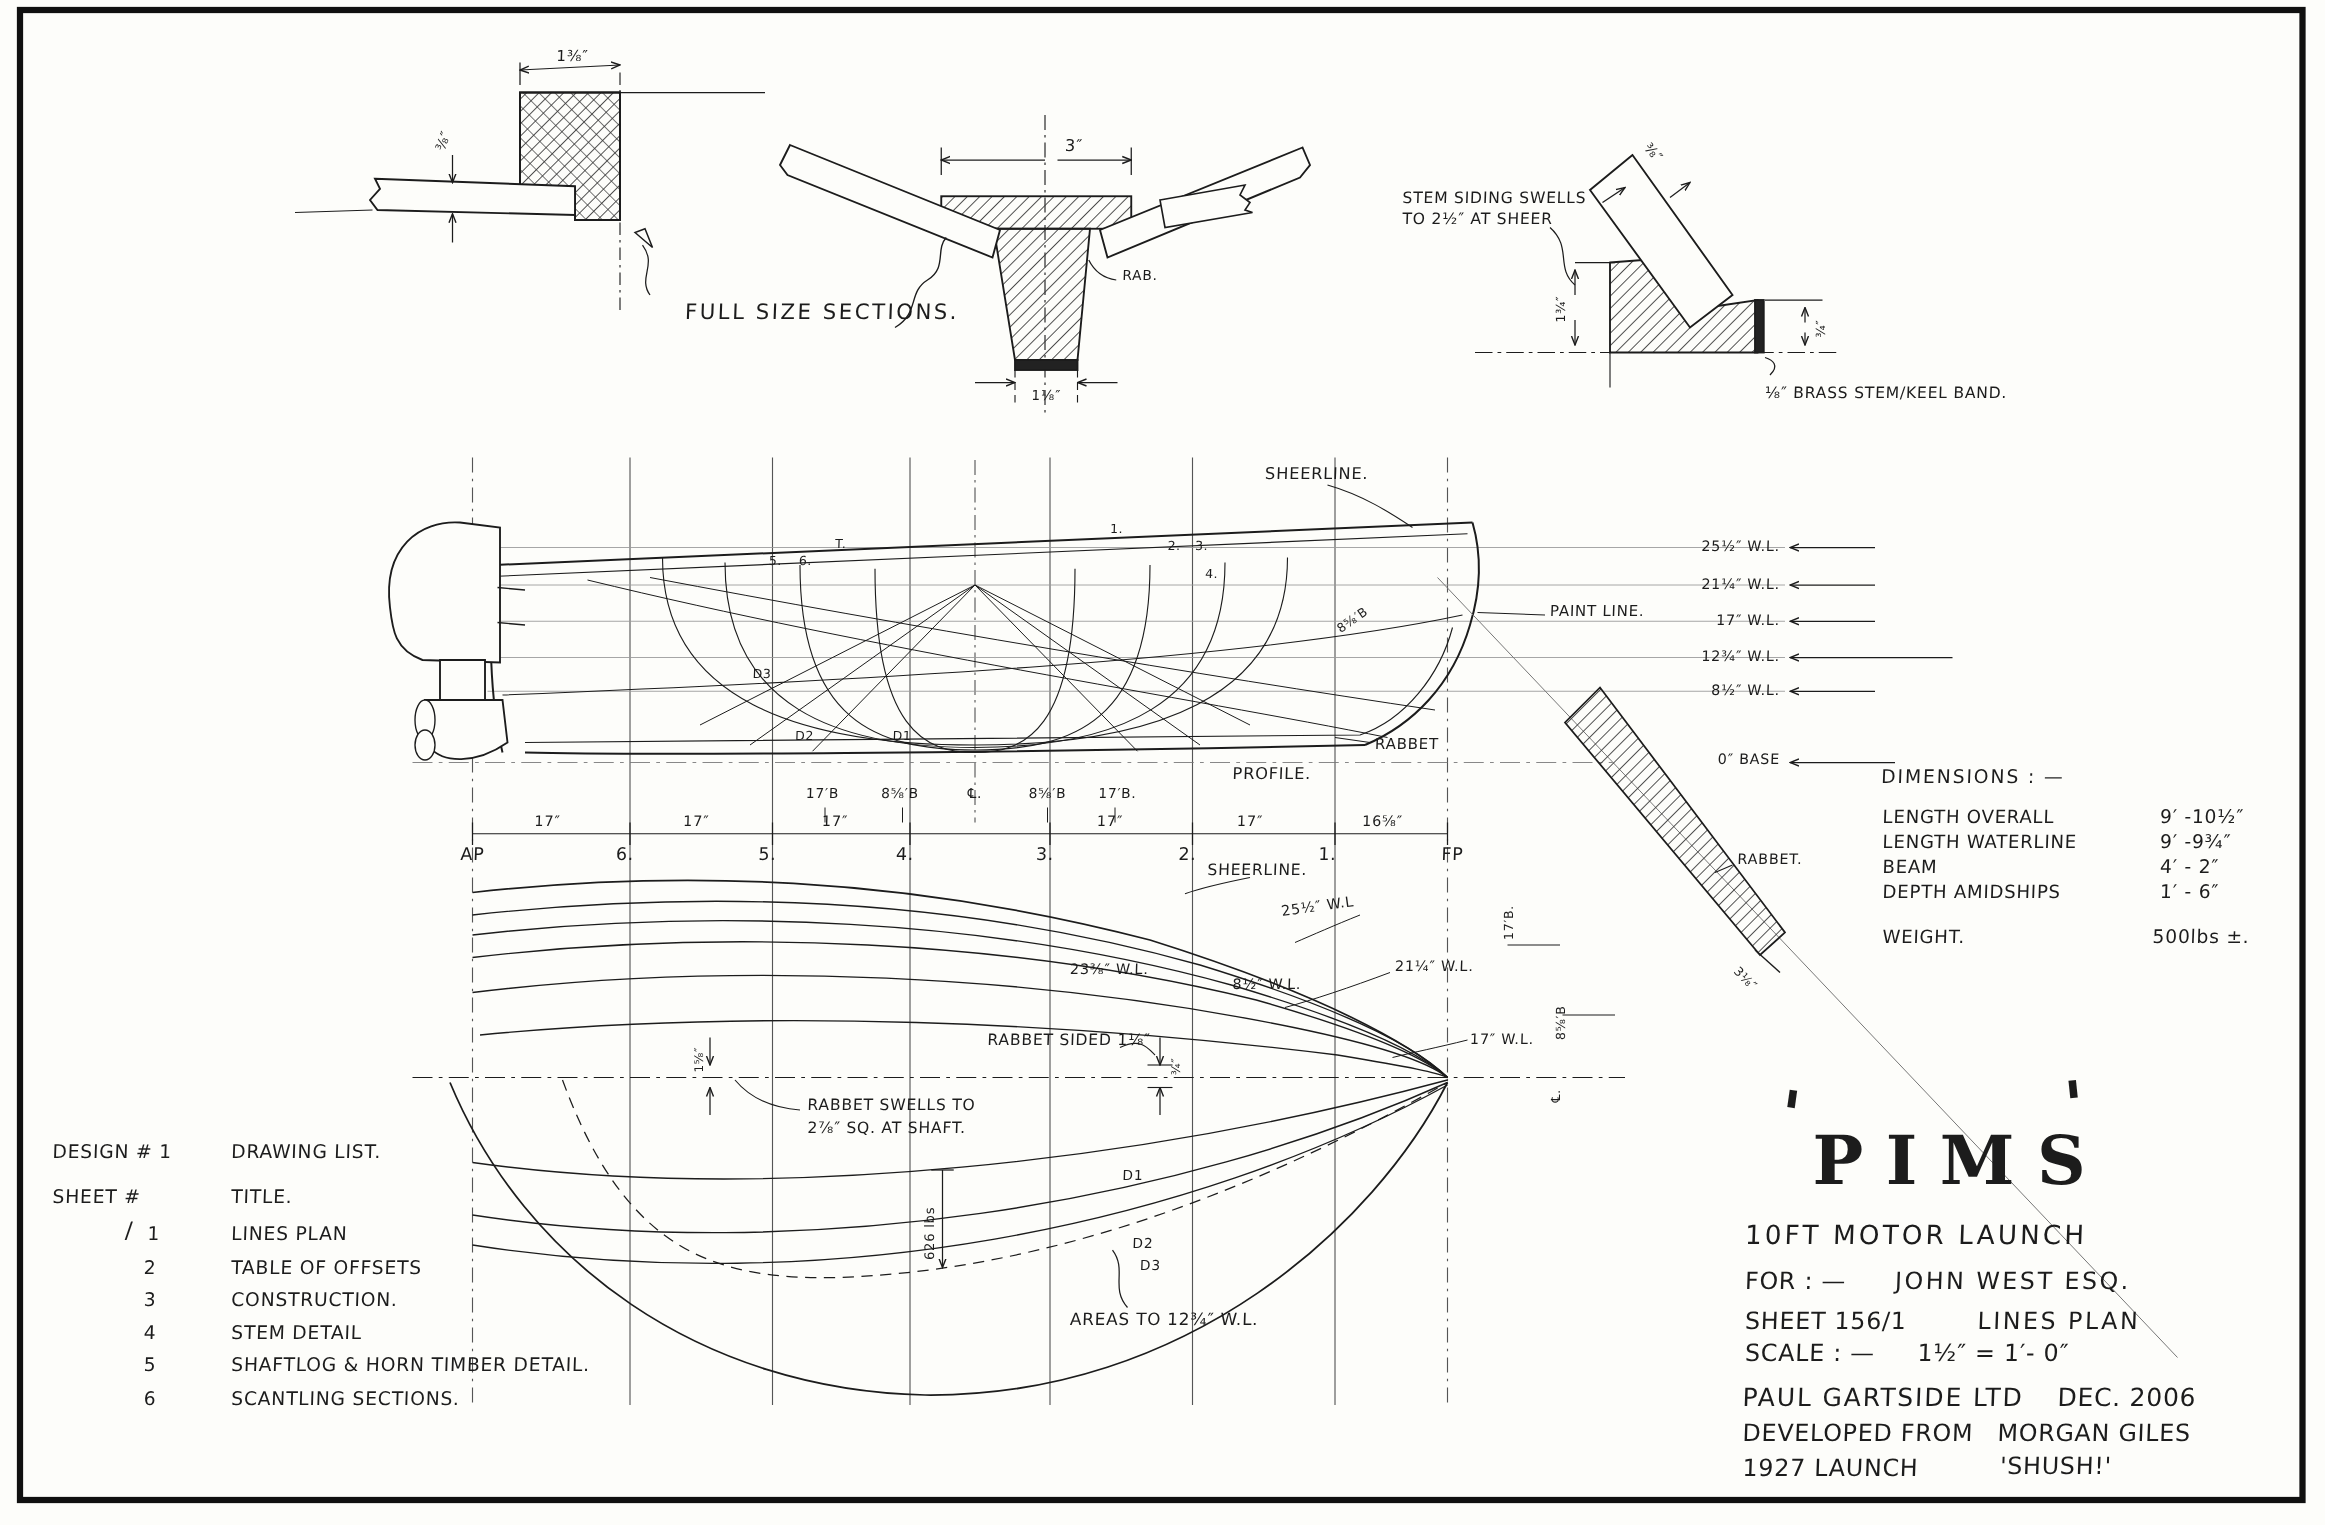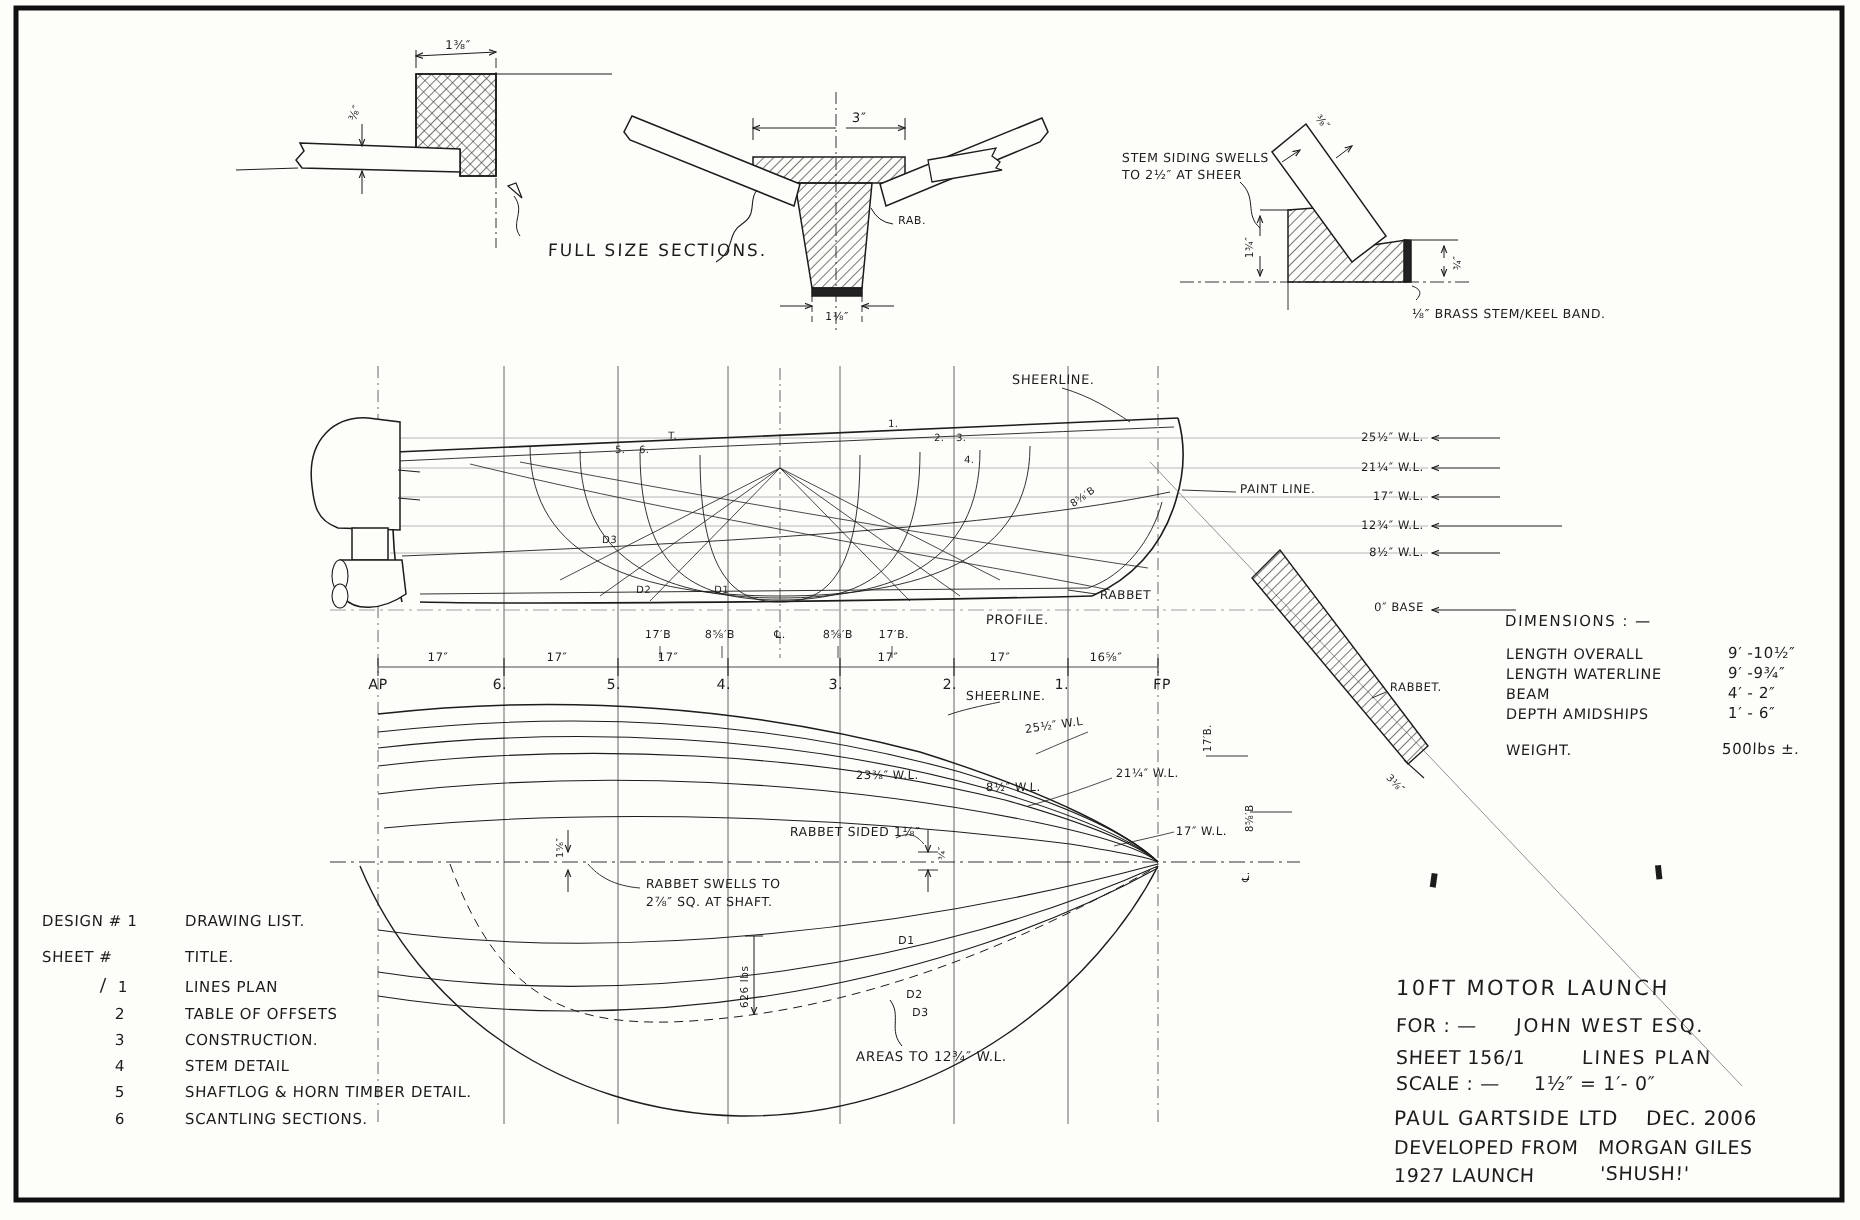--- a/index.html
+++ b/index.html
@@ -292,20 +292,21 @@
 <div class="lbl" style="left:1506px;top:666px;font-size:14.5px;">LENGTH WATERLINE</div>
 <div class="lbl" style="left:1728px;top:664px;font-size:15px;">9′ -9¾″</div>
 <div class="lbl" style="left:1506px;top:686px;font-size:14.5px;">BEAM</div>
 <div class="lbl" style="left:1728px;top:684px;font-size:15px;">4′ - 2″</div>
 <div class="lbl" style="left:1506px;top:706px;font-size:14.5px;">DEPTH AMIDSHIPS</div>
 <div class="lbl" style="left:1728px;top:704px;font-size:15px;">1′ - 6″</div>
 <div class="lbl" style="left:1506px;top:742px;font-size:14.5px;">WEIGHT.</div>
 <div class="lbl" style="left:1722px;top:740px;font-size:15px;">500lbs ±.</div>
 
 <div class="lbl serif" style="left:1424px;top:862px;font-size:52px;font-weight:bold;transform:rotate(8deg);">'</div>
+<div class="lbl serif" style="left:1450px;top:896px;font-size:54px;font-weight:bold;letter-spacing:18px;transform:none;">PIMS</div>
 <div class="lbl serif" style="left:1652px;top:854px;font-size:52px;font-weight:bold;transform:rotate(-6deg);">'</div>
 <div class="lbl" style="left:1396px;top:976px;font-size:21px;letter-spacing:2.5px;">10FT MOTOR LAUNCH</div>
 <div class="lbl" style="left:1396px;top:1014px;font-size:19px;">FOR : —</div>
 <div class="lbl" style="left:1516px;top:1014px;font-size:19px;letter-spacing:2px;">JOHN WEST ESQ.</div>
 <div class="lbl" style="left:1396px;top:1046px;font-size:19px;">SHEET 156/1</div>
 <div class="lbl" style="left:1582px;top:1046px;font-size:19px;letter-spacing:2px;">LINES PLAN</div>
 <div class="lbl" style="left:1396px;top:1072px;font-size:19px;">SCALE : —</div>
 <div class="lbl" style="left:1534px;top:1072px;font-size:19px;">1½″ = 1′- 0″</div>
 <div class="lbl" style="left:1394px;top:1106px;font-size:20px;letter-spacing:1.5px;">PAUL GARTSIDE LTD</div>
 <div class="lbl" style="left:1646px;top:1106px;font-size:20px;">DEC. 2006</div>

